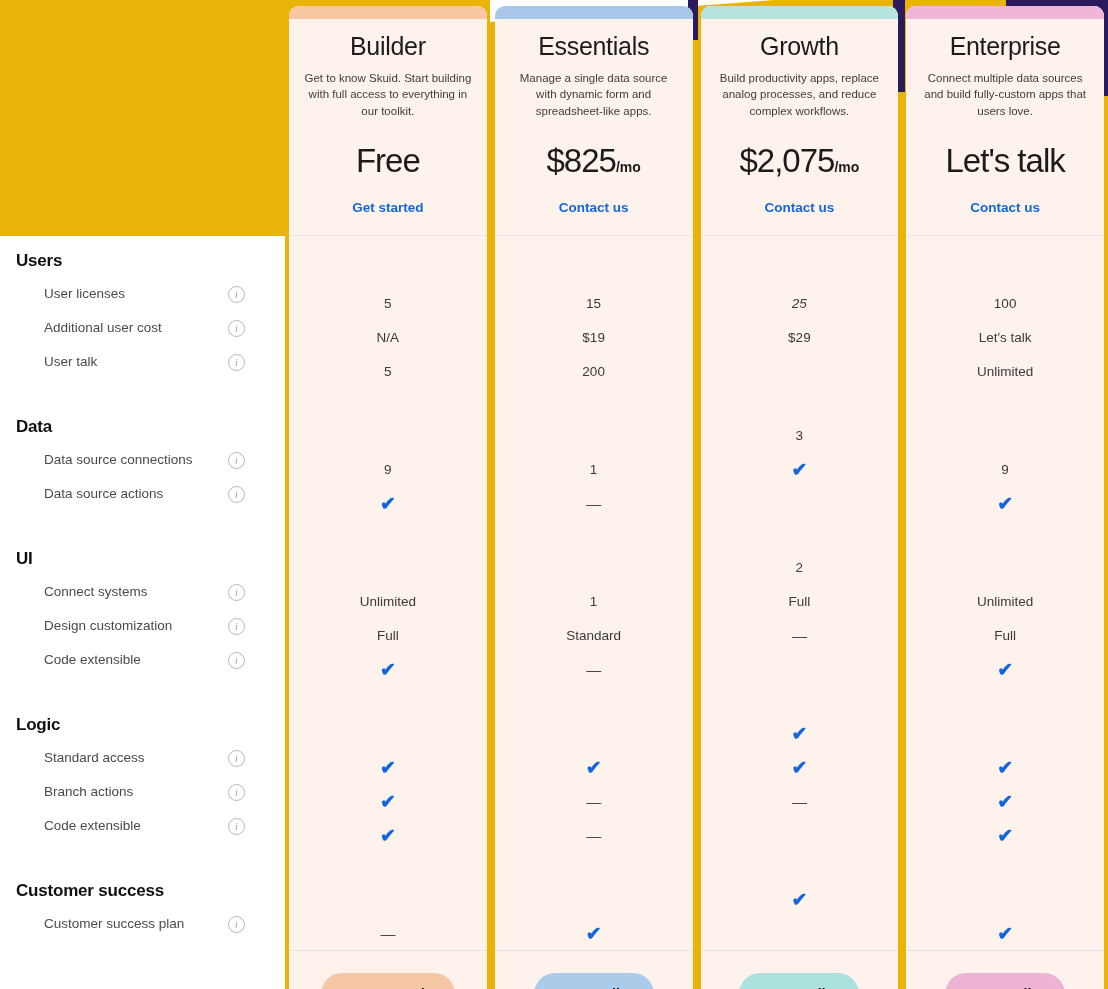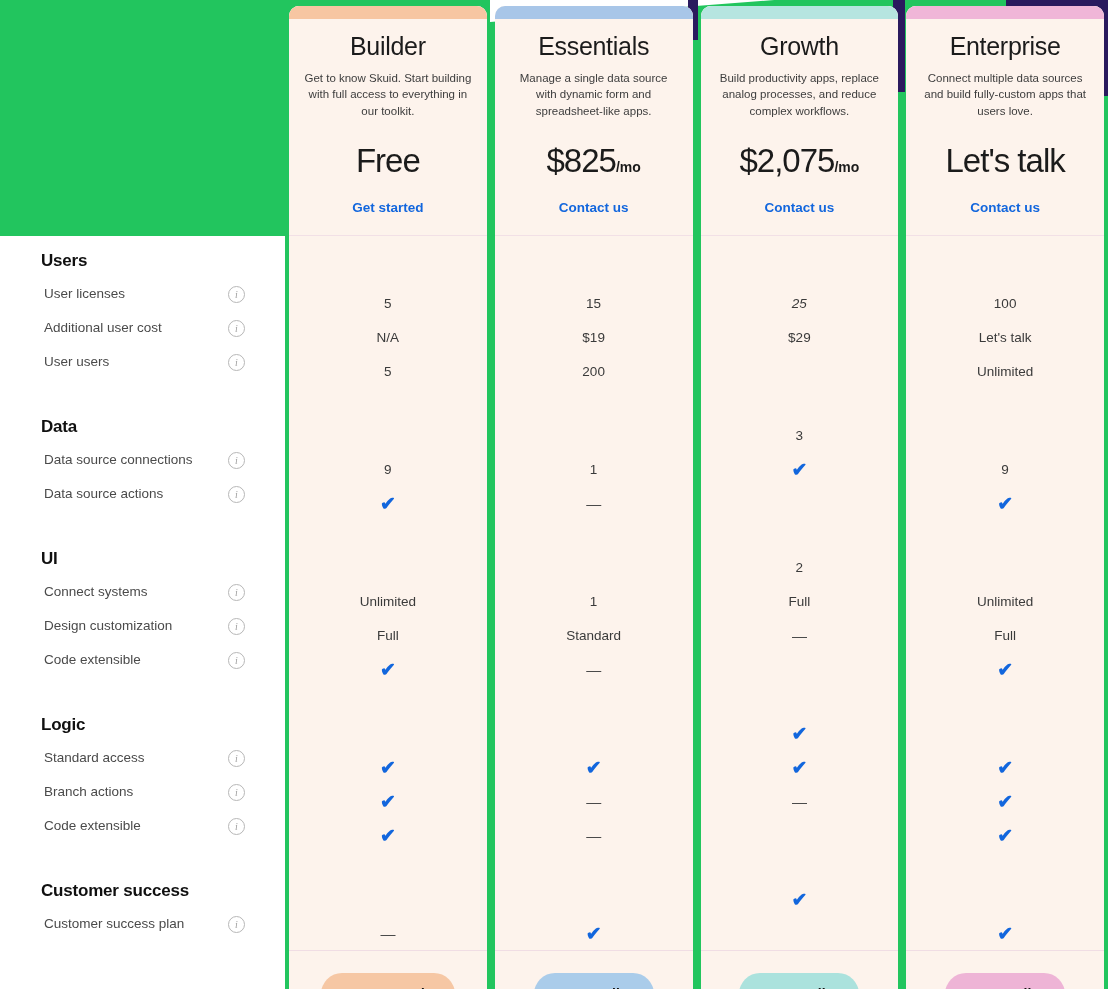--- a/index.html
+++ b/index.html
@@ -7,21 +7,21 @@
     width: 1108px;
     height: 989px;
     background: #ffffff;
     font-family: "Liberation Sans", sans-serif;
     overflow: hidden;
   }
   #root {
     position: relative;
     width: 1108px;
     height: 989px;
-    background: #22c55e;
+    background: #eab308;
   }
 
   
   .navy-band {
     position: absolute;
     top: 0; left: 490px;
     width: 618px; height: 96px;
     overflow: hidden;
     pointer-events: none;
     z-index: 0;
@@ -128,21 +128,21 @@
 
   
   .features {
     padding: 0 0 0 0;
     background: #ffffff;
   }
   .f-group-title {
     font-size: 17px;
     font-weight: 700;
     color: #101010;
-    padding-left: 41px;
+    padding-left: 16px;
     letter-spacing: -0.2px;
     display: flex;
     align-items: center;
   }
   .f-row {
     display: flex;
     justify-content: space-between;
     padding: 0 40px 0 44px;
     font-size: 13.5px;
     color: #4a4a4a;
@@ -281,21 +281,21 @@
         <div class="f-group-title" style="height: 50px;">Users</div>
         <div class="f-row" style="height: 34px;">
           <span class="f-label">User licenses</span>
           <span class="info-icon">i</span>
         </div>
         <div class="f-row" style="height: 34px; gap: 32px;">
           <span class="f-label">Additional user cost</span>
           <span class="info-icon">i</span>
         </div>
         <div class="f-row" style="height: 34px;">
-          <span class="f-label">User users</span>
+          <span class="f-label">User talk</span>
           <span class="info-icon">i</span>
         </div>
         <div style="height: 14px;"></div>
         <div class="f-group-title" style="height: 50px;">Data</div>
         <div class="f-row" style="height: 34px;">
           <span class="f-label">Data source connections</span>
           <span class="info-icon">i</span>
         </div>
         <div class="f-row" style="height: 34px;">
           <span class="f-label">Data source actions</span>

